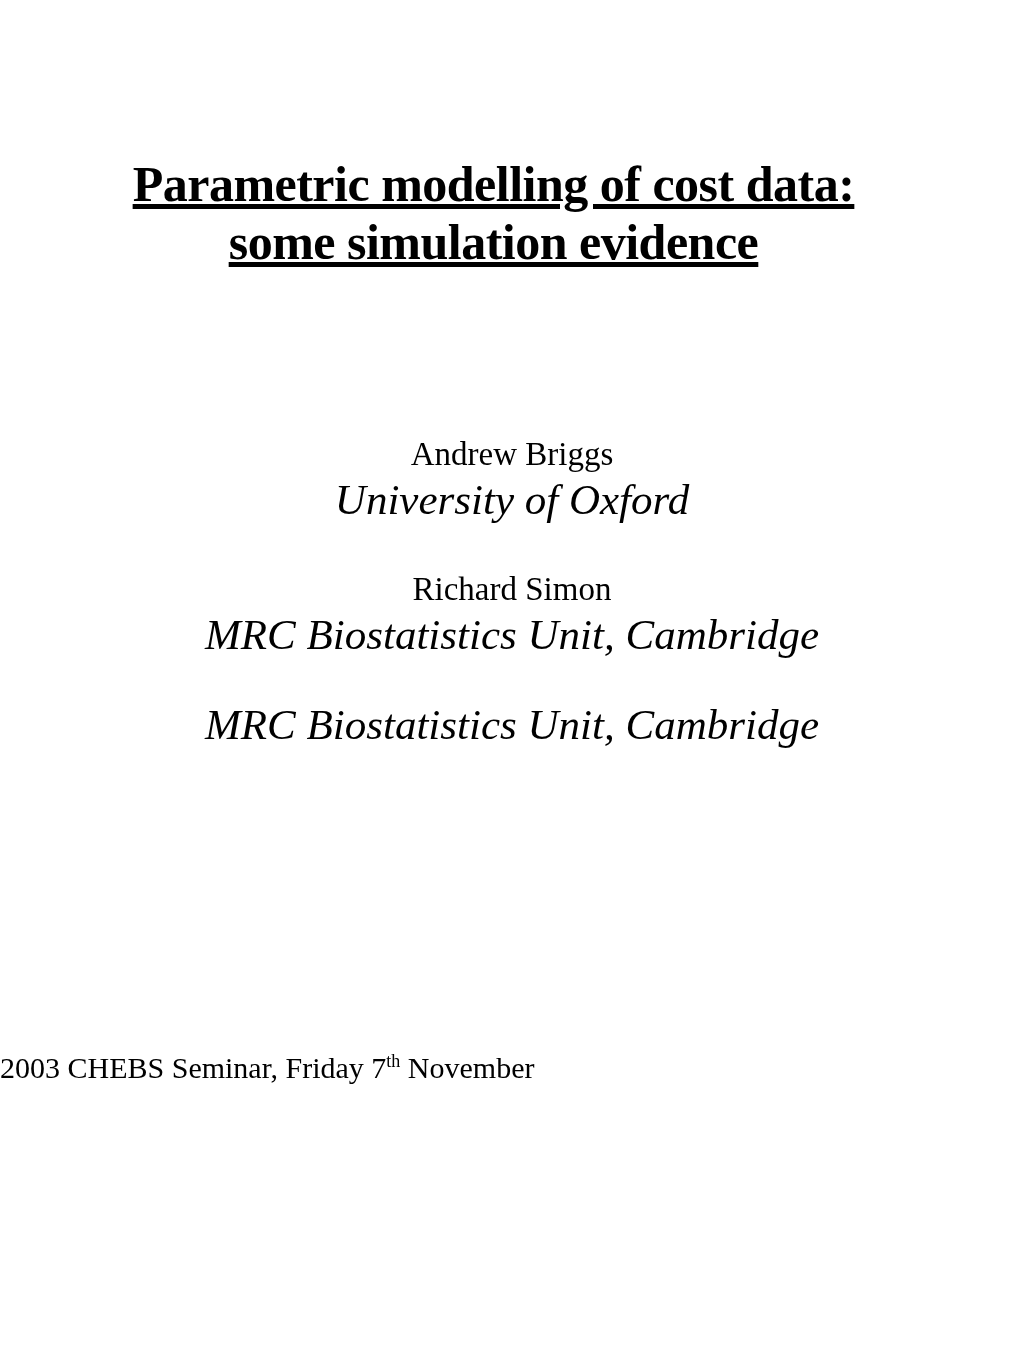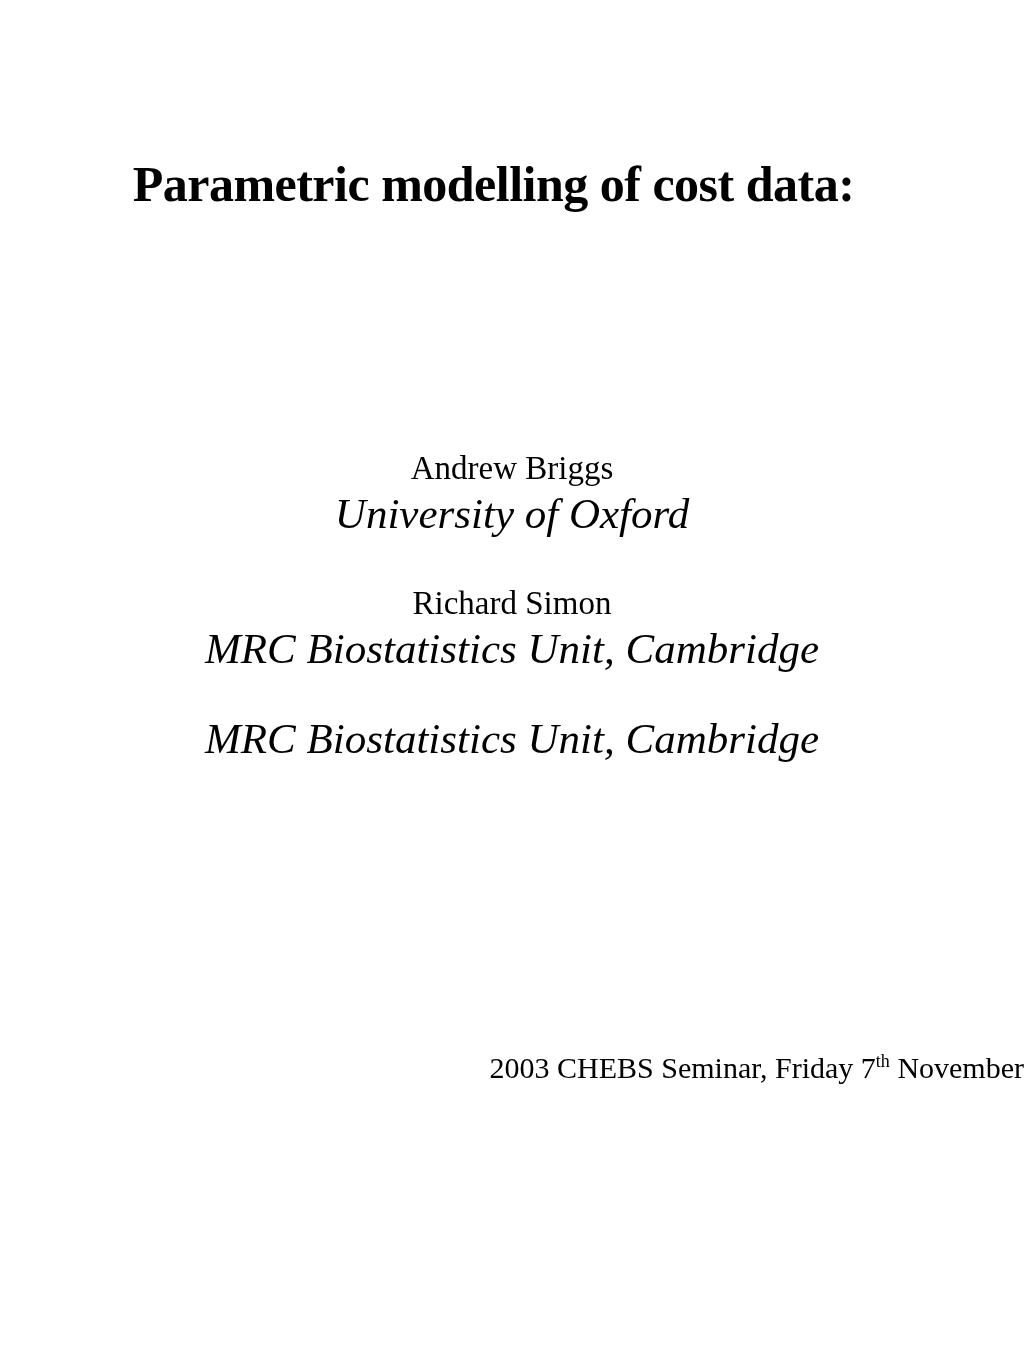--- a/index.html
+++ b/index.html
@@ -14,69 +14,71 @@
       overflow: hidden;
       font-family: "Liberation Serif", "DejaVu Serif", serif;
       color: #000000;
     }
     .title-block {
       position: absolute;
       top: 155px;
       left: 0;
       width: 987px;
       text-align: center;
+      text-decoration: underline;
     }
     .title-line {
       font-weight: bold;
       font-size: 50px;
       line-height: 58px;
       letter-spacing: -0.5px;
       display: block;
     }
     .authors {
       position: absolute;
       top: 432px;
       left: 0;
       width: 1024px;
       text-align: center;
     }
     .author {
-      margin: 14px 0 45px 0;
+      margin: 0 0 45px 0;
     }
     .author-name {
       display: block;
       font-size: 33px;
       line-height: 45px;
     }
     .author-affil {
       display: block;
       font-size: 43px;
       line-height: 45px;
       font-style: italic;
     }
     .footer-line {
       position: absolute;
       top: 1048px;
       left: 0;
       width: 1024px;
-      text-align: right;
+      text-align: left;
       font-size: 30px;
       line-height: 40px;
     }
     .footer-line sup {
       font-size: 18px;
       vertical-align: 11px;
       line-height: 0;
     }
   </style>
 </head>
 <body>
 
 <div class="title-block">
   <span class="title-line">Parametric modelling of cost data:</span>
+  <span class="title-line">some simulation evidence</span>
 </div>
 
 <div class="authors">
   <div class="author">
     <span class="author-name">Andrew Briggs</span>
     <span class="author-affil">University of Oxford</span>
   </div>
   <div class="author">
     <span class="author-name">Richard Simon</span>
     <span class="author-affil">MRC Biostatistics Unit, Cambridge</span>

